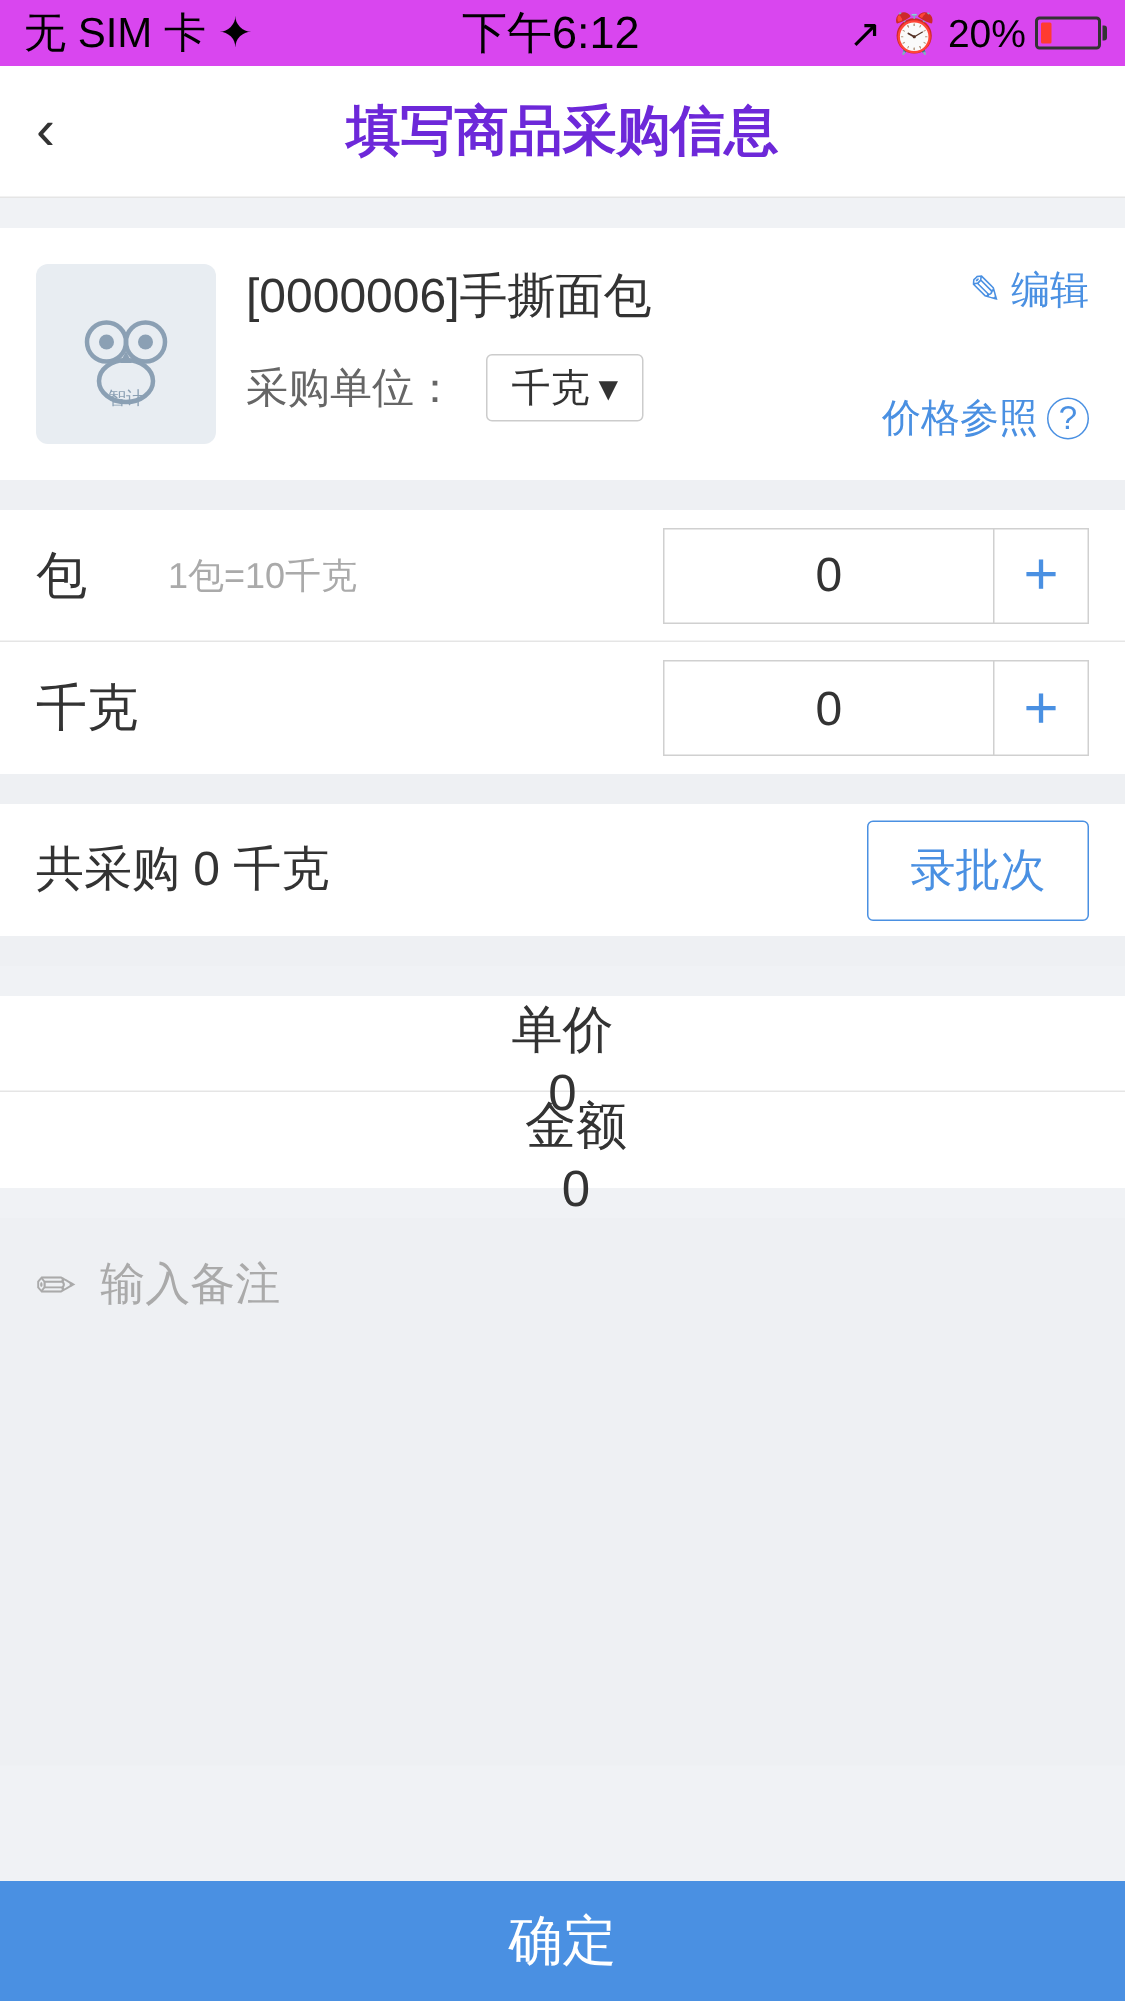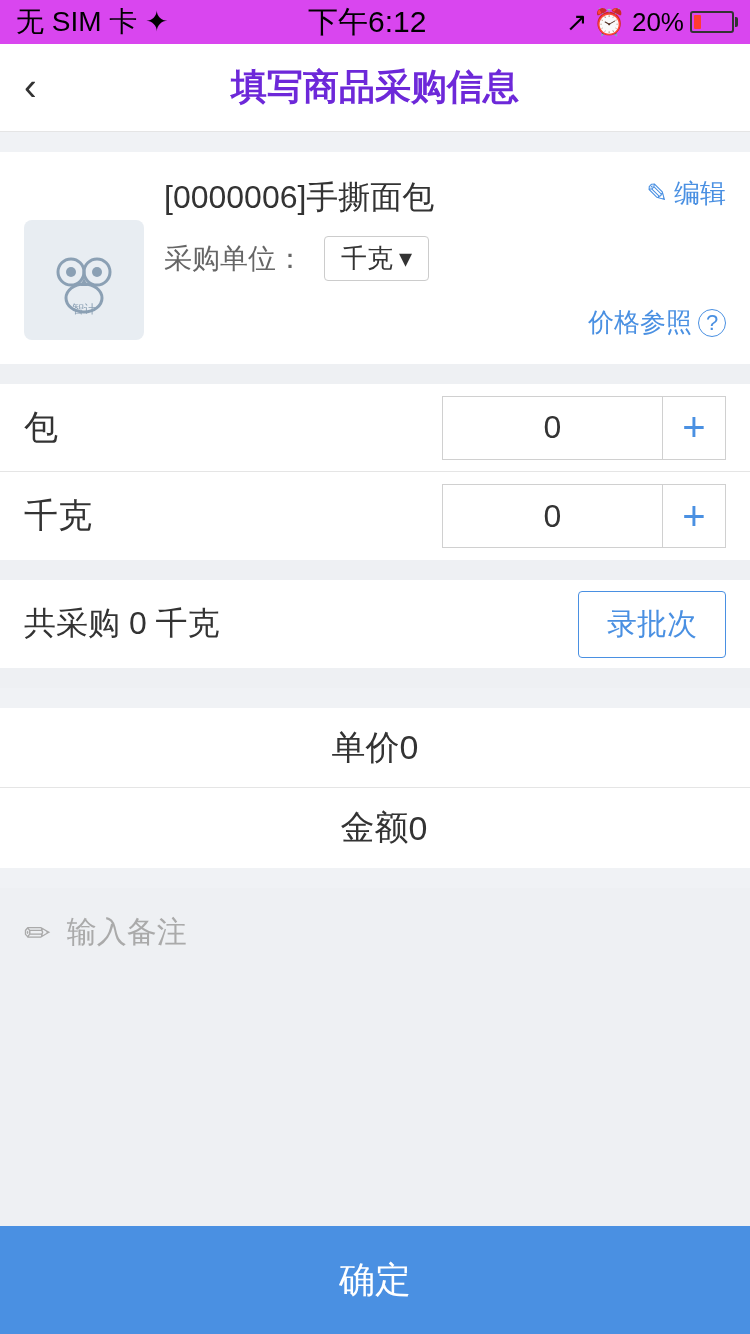--- a/index.html
+++ b/index.html
@@ -70,21 +70,20 @@
     }
     .product-thumb {
       width: 120px;
       height: 120px;
       background: #e8edf2;
       border-radius: 8px;
       display: flex;
       align-items: center;
       justify-content: center;
       flex-shrink: 0;
-      margin-top: 44px;
     }
     .owl-logo {
       width: 80px; height: 80px;
       display: flex; flex-direction: column; align-items: center; justify-content: center;
       color: #8ba0b4; font-size: 48px; line-height: 1;
     }
     .product-info { flex: 1; }
     .product-name { font-size: 32px; color: #333; font-weight: 500; margin-bottom: 16px; }
     .product-unit { display: flex; align-items: center; gap: 20px; font-size: 28px; color: #666; }
     .unit-select {
@@ -191,24 +190,25 @@
     }
 
     
     .price-section {
       background: #fff;
       margin-top: 20px;
     }
     .price-row {
       display: flex;
       align-items: center;
-      justify-content: center;
+      justify-content: flex-start;
       padding: 0 24px;
-      height: 80px;
+      height: 64px;
       border-bottom: 1px solid #e5e5e5;
+      flex-direction: column;
     }
     .price-row:last-child { border-bottom: none; padding-left: 42px; }
     .price-label { font-size: 34px; color: #333; }
     .price-value { font-size: 34px; color: #333; }
 
     
     .notes-section {
       background: #eef0f3;
       margin-top: 20px;
       padding: 24px 24px 300px 24px;
@@ -221,21 +221,21 @@
       color: #aaa;
     }
     .pencil-icon { font-size: 32px; color: #aaa; }
 
     
     .confirm-btn {
       position: fixed;
       bottom: 0;
       left: 0;
       width: 750px;
-      height: 108px;
+      height: 80px;
       background: #4a90e2;
       color: #fff;
       font-size: 36px;
       font-weight: 500;
       border: none;
       display: flex;
       align-items: center;
       justify-content: center;
       cursor: pointer;
     }
@@ -300,20 +300,21 @@
     <span style="border:1px solid #4a90e2; border-radius:50%; width:28px; height:28px; display:inline-flex; align-items:center; justify-content:center; font-size:22px;">?</span>
   </div>
 </div>
 
 <div class="section-divider"></div>
 
 <div class="input-section">
 
   <div class="input-row">
     <span class="input-label">包</span>
+    <span class="input-sublabel">1包=10千克</span>
     <div class="input-field-wrap">
       <input class="input-field" type="text" value="0" style="">
       <div class="plus-btn">+</div>
     </div>
   </div>
 
   <div class="input-row">
     <span class="input-label">千克</span>
     <div class="input-field-wrap">
       <input class="input-field" type="text" value="0" style="">

